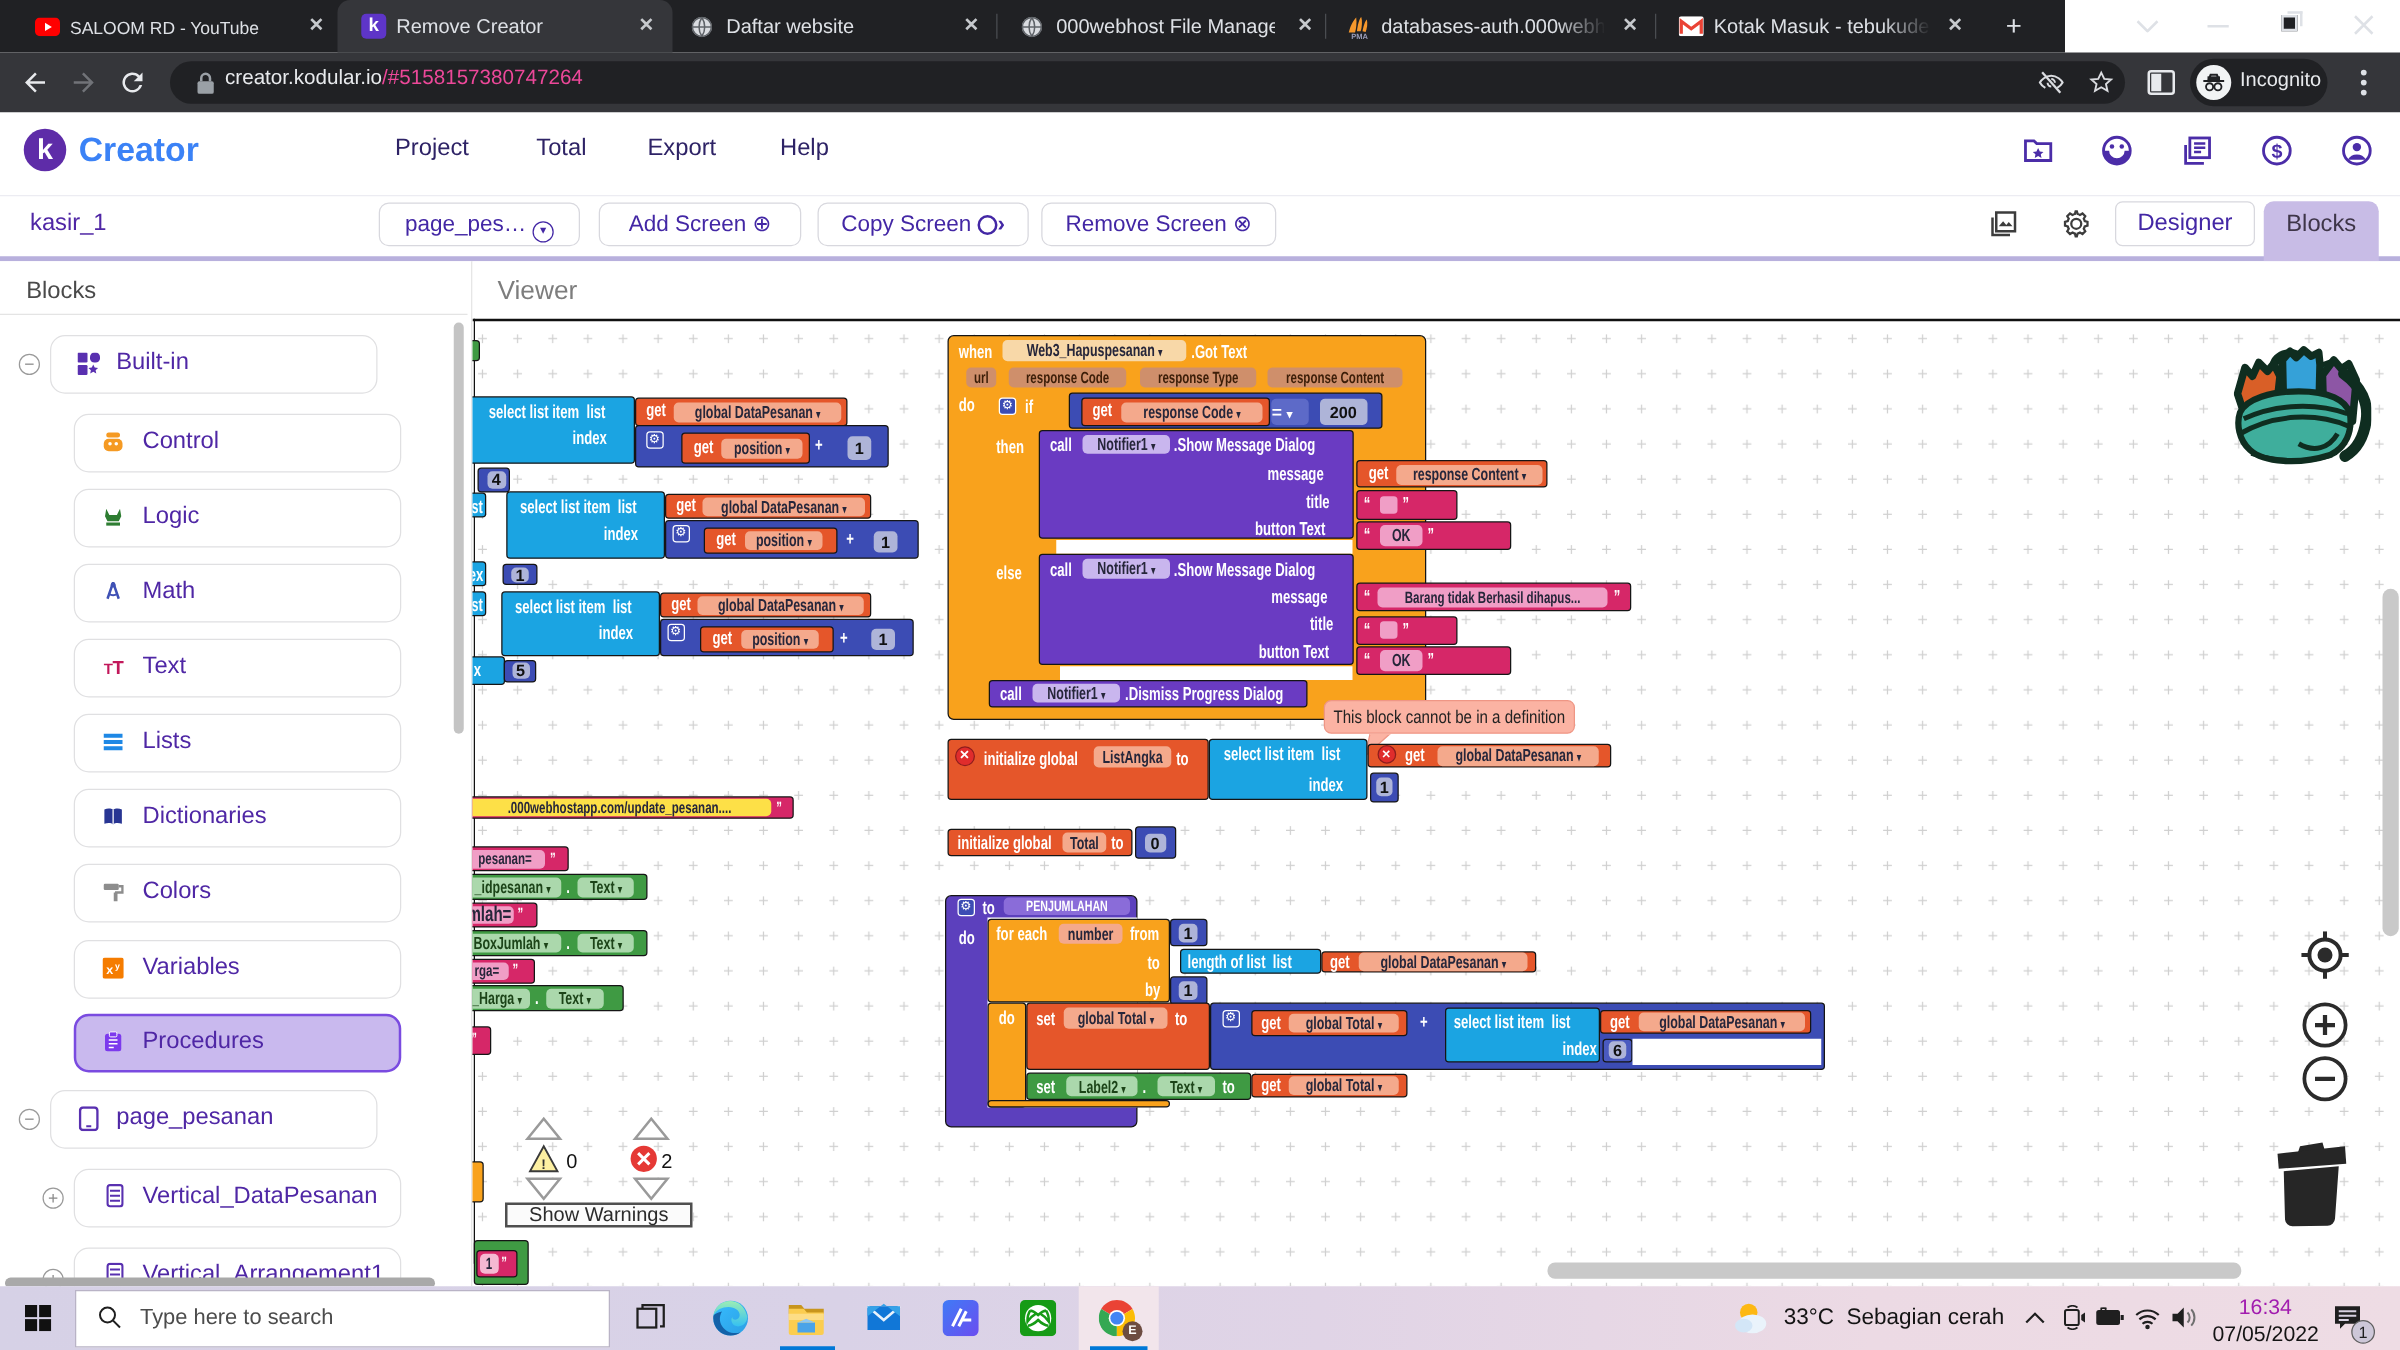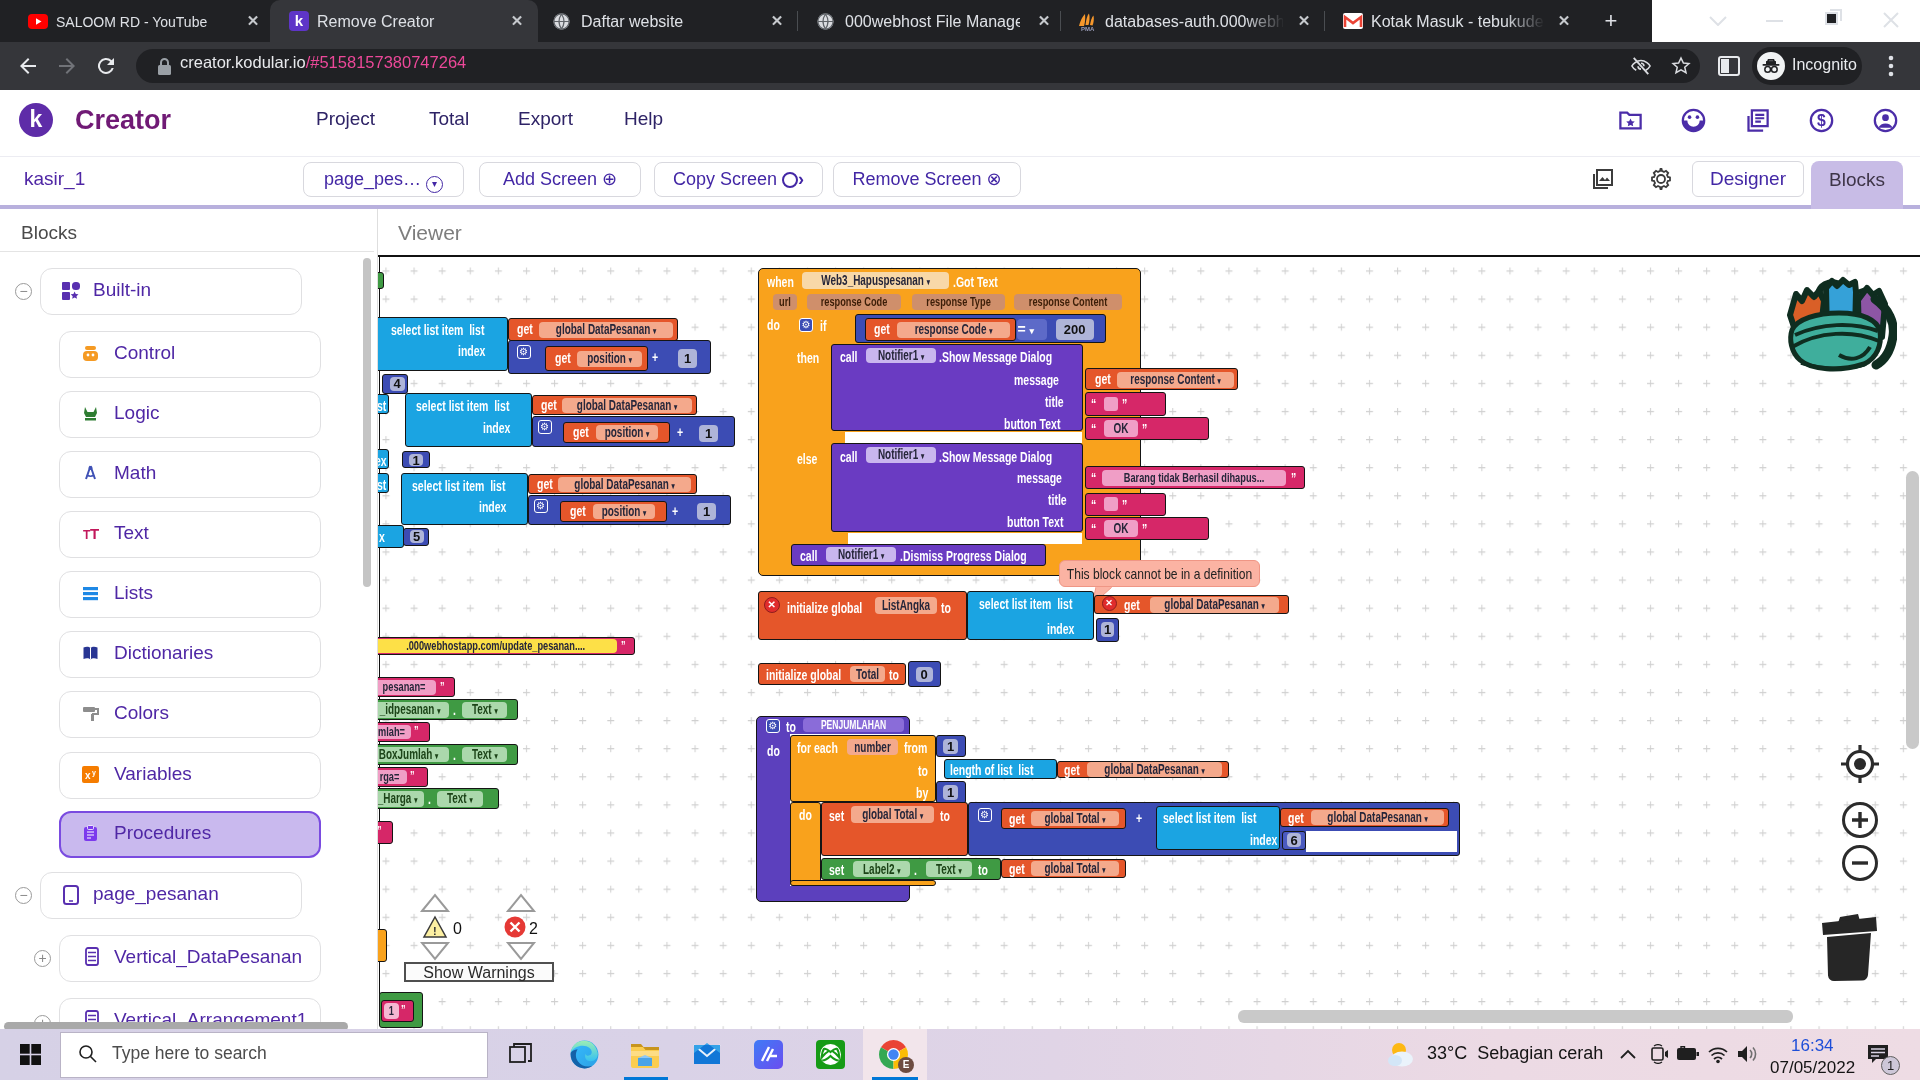--- a/index.html
+++ b/index.html
@@ -134,21 +134,21 @@
     <path d="M11.4 13.5h1.2" stroke="#202124" stroke-width="1.5"></path>
   </svg>
 <div class="tx" style="left:1792px;top:56px;font-size:16px;color:#e8eaed">Incognito</div>
 <svg class="abs" style="left:1888px;top:55px" width="6" height="22">
     <circle cx="3" cy="3" r="2.3" fill="#dee1e6"></circle>
     <circle cx="3" cy="11" r="2.3" fill="#dee1e6"></circle>
     <circle cx="3" cy="19" r="2.3" fill="#dee1e6"></circle>
   </svg>
 <div id="hdr1"></div>
 <div class="abs" style="left:19px;top:103px;width:34px;height:34px;background:#5e2ca8;border-radius:50%;color:#fff;font-weight:bold;font-size:23px;text-align:center;line-height:33px">k</div>
-<div class="tx" style="left:75px;top:105px;font-size:27px;font-weight:bold;color:#701a75">Creator</div>
+<div class="tx" style="left:63px;top:105px;font-size:27px;font-weight:bold;color:#3b82f6">Creator</div>
 <div class="menu" style="left:316px">Project</div>
 <div class="menu" style="left:429px">Total</div>
 <div class="menu" style="left:518px">Export</div>
 <div class="menu" style="left:624px">Help</div>
 <svg class="abs" style="left:1617px;top:107px" width="27" height="27" viewBox="0 0 24 24">
     <path d="M3 5h6l2 2h10v12H3z" fill="none" stroke="#4b2da8" stroke-width="2"></path>
     <path d="M12 10.2l1.2 2.4 2.6.3-1.9 1.7.5 2.6-2.4-1.3-2.4 1.3.5-2.6-1.9-1.7 2.6-.3z" fill="#4b2da8"></path>
   </svg>
 <svg class="abs" style="left:1680px;top:107px" width="27" height="27" viewBox="0 0 24 24">
     <circle cx="12" cy="12" r="9.5" fill="none" stroke="#4b2da8" stroke-width="2"></circle>
@@ -375,21 +375,21 @@
 <div class="bt" style="left:62.0px;top:469.5px;font-size:13.0px">”</div>
 <div class="blk gn" style="left:-10.0px;top:490.2px;width:150.0px;height:20.8px"></div>
 <div class="chip" style="left:-7.0px;top:493.0px;width:78.0px;height:15.5px;line-height:15.5px;background:#abd8ac;color:#1c4418;font-size:14px">
       <b>_idpesanan <span style="font-size:9px">▾</span></b>
     </div>
 <div class="bt" style="left:75.0px;top:492.2px;font-size:15.0px">.</div>
 <div class="chip" style="left:83.5px;top:493.0px;width:45.5px;height:15.5px;line-height:15.5px;background:#abd8ac;color:#1c4418;font-size:14px">
       <b>Text <span style="font-size:9px">▾</span></b>
     </div>
 <div class="blk pk" style="left:-10.0px;top:512.7px;width:62.4px;height:20.0px"></div>
-<div class="chip" style="left:-6.0px;top:515.5px;width:39.0px;height:14.5px;line-height:14.5px;background:#f09ec6;color:#26263a;font-size:13px">
+<div class="chip" style="left:-6.0px;top:515.5px;width:39.0px;height:14.5px;line-height:14.5px;background:#f09ec6;color:#26263a;font-size:17px">
       <b>mlah=</b>
     </div>
 <div class="bt" style="left:36.0px;top:514.0px;font-size:13.0px">”</div>
 <div class="blk gn" style="left:-10.0px;top:534.8px;width:150.0px;height:20.8px"></div>
 <div class="chip" style="left:-10.0px;top:537.5px;width:81.0px;height:15.5px;line-height:15.5px;background:#abd8ac;color:#1c4418;font-size:14px">
       <b>BoxJumlah <span style="font-size:9px">▾</span></b>
     </div>
 <div class="bt" style="left:75.0px;top:536.8px;font-size:15.0px">.</div>
 <div class="chip" style="left:83.5px;top:537.5px;width:45.5px;height:15.5px;line-height:15.5px;background:#abd8ac;color:#1c4418;font-size:14px">
       <b>Text <span style="font-size:9px">▾</span></b>
@@ -744,18 +744,18 @@
     <path d="M5 2 v-1.5 h3.5 V2" fill="none" stroke="#1f1f1f" stroke-width="1.4"></path>
   </svg>
 <svg class="abs" style="left:1707px;top:1044px" width="22" height="20" viewBox="0 0 22 20">
     <path d="M2 8 a13 13 0 0 1 18 0 M4.5 11.5 a9.5 9.5 0 0 1 13 0 M7 15 a6 6 0 0 1 8 0" stroke="#1f1f1f" stroke-width="1.7" fill="none"></path>
     <circle cx="11" cy="17.5" r="1.8" fill="#1f1f1f"></circle>
   </svg>
 <svg class="abs" style="left:1736px;top:1044px" width="24" height="20" viewBox="0 0 24 20">
     <path d="M2 7 h4 l5-5 v16 l-5-5 H2z" fill="#1f1f1f"></path>
     <path d="M14 6 a5.5 5.5 0 0 1 0 8 M17 3.5 a9.5 9.5 0 0 1 0 13" stroke="#6f6f6f" stroke-width="1.6" fill="none"></path>
   </svg>
-<div class="tx" style="left:1791px;top:1036px;font-size:17px;color:#1d4ed8">16:34</div>
+<div class="tx" style="left:1791px;top:1036px;font-size:17px;color:#a21caf">16:34</div>
 <div class="tx" style="left:1770px;top:1058px;font-size:17px;color:#141414">07/05/2022</div>
 <svg class="abs" style="left:1866px;top:1043px" width="24" height="22" viewBox="0 0 24 22">
     <path d="M2 2 h20 v14 h-12 l-4 4 v-4 H2z" fill="#1f1f1f"></path>
     <path d="M5 6 h14 M5 9.5 h14 M5 13 h8" stroke="#d8d2e2" stroke-width="1.6"></path>
   </svg>
 <div class="abs" style="left:1881px;top:1056px;width:19px;height:19px;background:#cdc7d8;border:1px solid #5f5f5f;border-radius:50%;color:#1f1f1f;font-size:13px;text-align:center;line-height:18px">1</div>
 </body></html>

